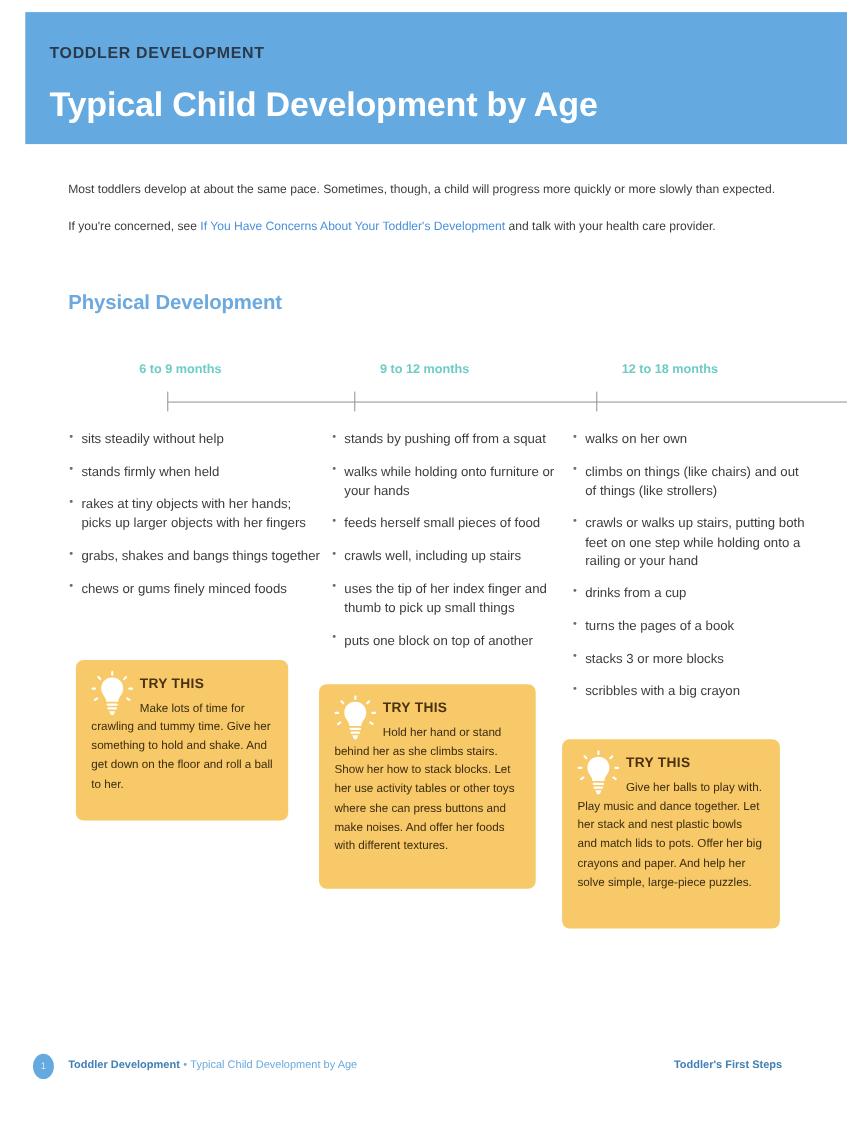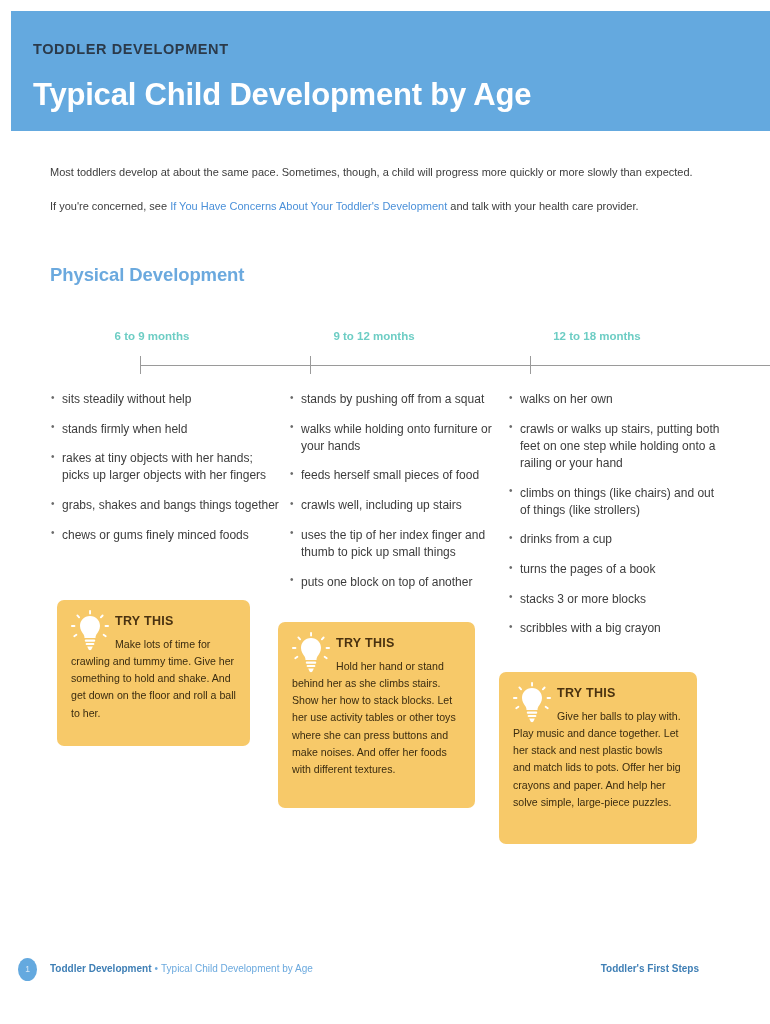--- a/index.html
+++ b/index.html
@@ -11,21 +11,21 @@
     width: 770px;
     height: 1024px;
     position: relative;
     font-family: "Liberation Sans", sans-serif;
     overflow: hidden;
     color: #3a3a3a;
   }
 
   .page {
     position: absolute;
-    left: 0; top: 0;
+    left: 12px; top: 0;
     width: 611px;
     height: 1024px;
     background: #ffffff;
   }
 
   
   .header {
     position: absolute;
     left: 11px;
     top: 11px;
@@ -285,22 +285,22 @@
       <li>feeds herself small pieces of food</li>
       <li>crawls well, including up stairs</li>
       <li>uses the tip of her index finger and thumb to pick up small things</li>
       <li>puts one block on top of another</li>
     </ul>
   </div>
 
   <div class="col col-3">
     <ul class="bullets">
       <li>walks on her own</li>
+      <li>climbs on things (like chairs) and out of things (like strollers)</li>
       <li>crawls or walks up stairs, putting both feet on one step while holding onto a railing or your hand</li>
-      <li>climbs on things (like chairs) and out of things (like strollers)</li>
       <li>drinks from a cup</li>
       <li>turns the pages of a book</li>
       <li>stacks 3 or more blocks</li>
       <li>scribbles with a big crayon</li>
     </ul>
   </div>
 
   <div class="try-box try-box-1">
     <div class="try-head">
       <svg class="bulb" viewBox="0 0 38 42">

